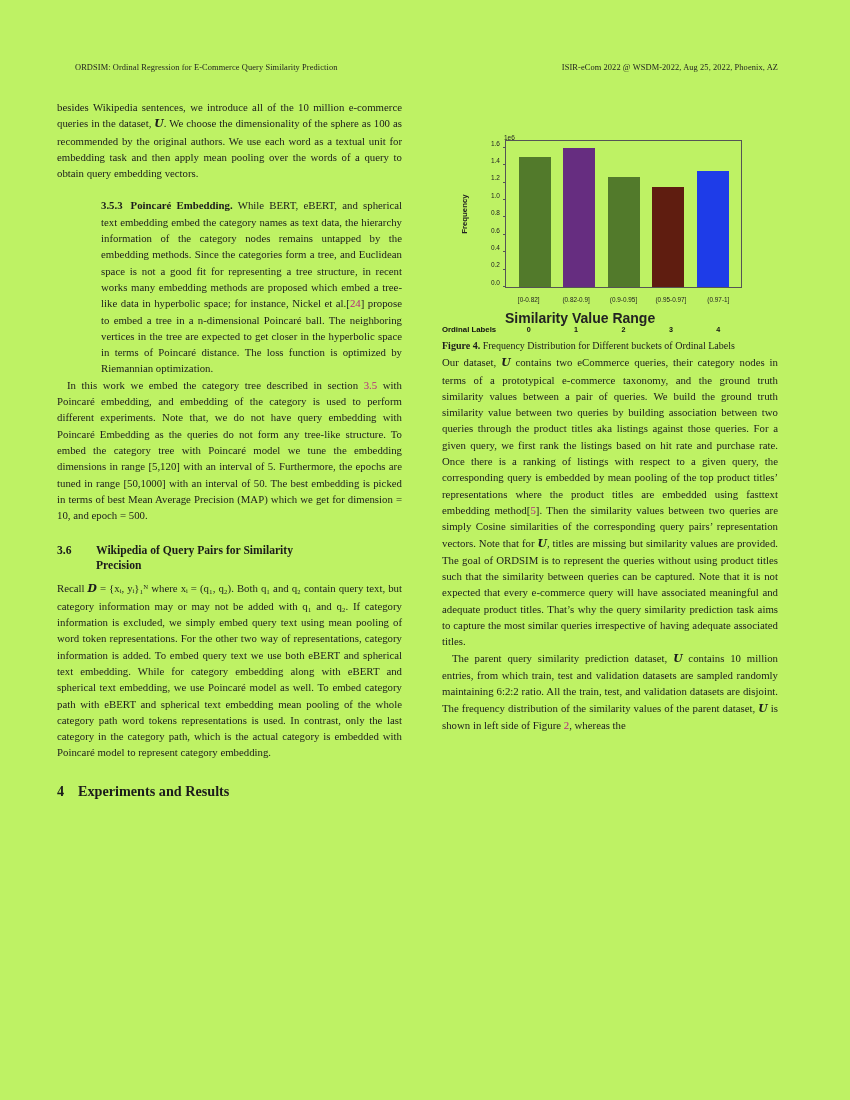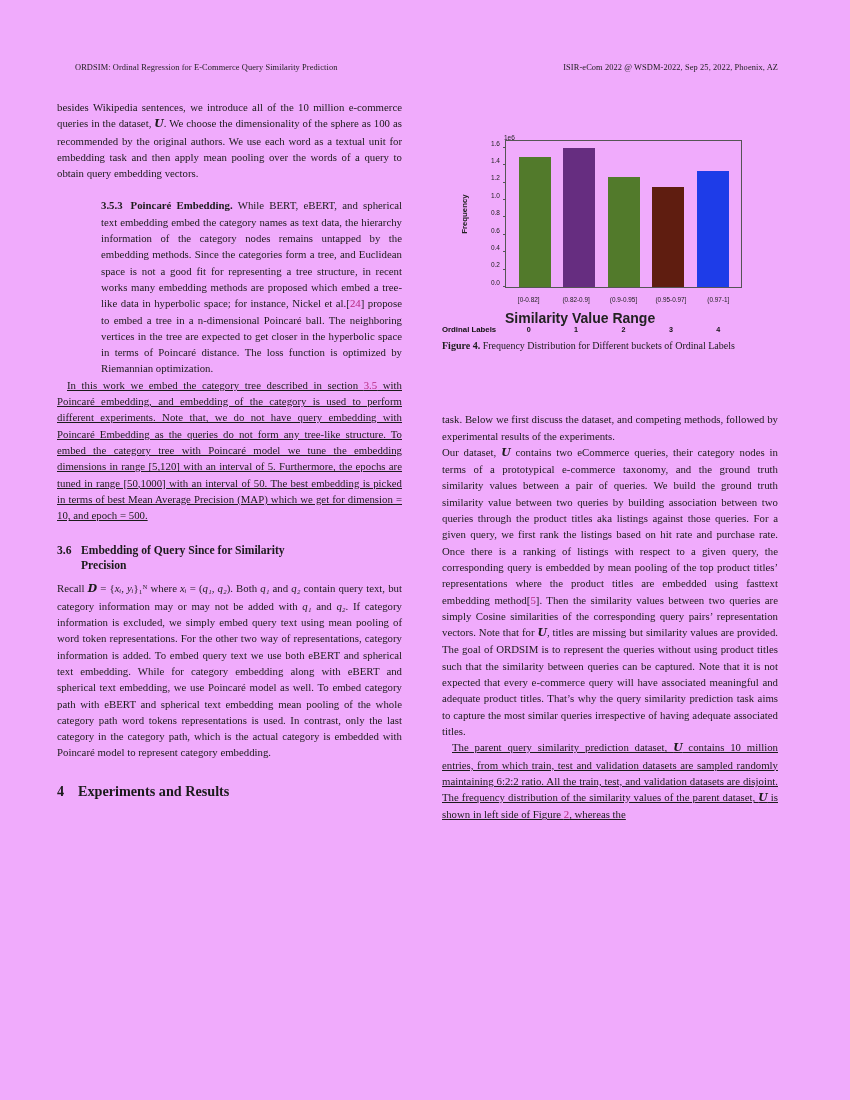--- a/index.html
+++ b/index.html
@@ -1,36 +1,36 @@
 <!DOCTYPE html>
 <html><head>
 <meta charset="utf-8">
 <style>
   html,body{margin:0;padding:0;background:#e8e8e8;}
   .page{
-    position:relative;width:850px;height:1100px;background:#f0abfc;
+    position:relative;width:850px;height:1100px;background:#bef264;
     font-family:"Liberation Serif","DejaVu Serif",serif;color:#1b1b1b;
     overflow:hidden;margin:0 auto;
   }
   .running-header{
     position:absolute;left:75px;top:63px;width:703px;
     display:flex;justify-content:space-between;
     font-size:8.4px;color:#1d1d1d;letter-spacing:.1px;
   }
   .col{position:absolute;font-size:10.8px;line-height:16.3px;text-align:justify;}
   .col-left{left:57px;top:99px;width:345px;}
   .col-right{left:442px;top:118px;width:336px;}
   .para{margin:0;}
-  .indent{text-indent:10px;text-decoration:underline;}
+  .indent{text-indent:10px;}
   .seg-bold{font-weight:bold;}
   .seg-gap{margin-right:8px;}
   .seg-link{color:#b5267f;}
-  .seg-it{font-style:italic;}
+  .seg-it{}
   .seg-cal{font-style:italic;font-family:"DejaVu Serif",serif;font-weight:600;}
-  .h-sub{font-weight:bold;font-size:11.6px;line-height:15px;margin:20px 0 7px 0;display:flex;text-align:left;}
+  .h-sub{font-weight:bold;font-size:11.6px;line-height:15px;margin:20px 0 7px 0;display:flex;text-align:left;gap:15px;}
   .h-sub .num{flex:0 0 24px;}
   .h-sec{font-weight:bold;font-size:14.2px;margin:22px 0 9px 0;display:flex;text-align:left;}
   .h-sec .num{flex:0 0 21px;}
   .mt1{margin-top:16px;margin-left:44px;}
   
   .figure{width:336px;}
   .chart{position:relative;width:336px;height:204px;
          font-family:"Liberation Sans","DejaVu Sans",sans-serif;color:#222;}
   .plot{position:absolute;left:63px;top:22px;width:237px;height:148px;
         border:1px solid #555;box-sizing:border-box;
@@ -53,34 +53,34 @@
   .caption{font-size:10px;line-height:16px;text-align:justify;}
   .after-figure{margin-top:57px;}
 </style>
 </head>
 <body>
 
 <div class="page">
 
   <div class="running-header">
     <span>ORDSIM: Ordinal Regression for E-Commerce Query Similarity Prediction</span>
-    <span>ISIR-eCom 2022 @ WSDM-2022, Sep 25, 2022, Phoenix, AZ</span>
+    <span>ISIR-eCom 2022 @ WSDM-2022, Aug 25, 2022, Phoenix, AZ</span>
   </div>
 
   <div class="col col-left">
     <p class="para"><span>besides Wikipedia sentences, we introduce all of the 10 million e-commerce queries in the dataset, </span><span class="seg-cal">U</span><span>. We choose the dimensionality of the sphere as 100 as recommended by the original authors. We use each word as a textual unit for embedding task and then apply mean pooling over the words of a query to obtain query embedding vectors.</span></p>
 
     <p class="para mt1"><span class="seg-bold seg-gap">3.5.3</span><span class="seg-bold">Poincaré Embedding.</span><span> While BERT, eBERT, and spherical text embedding embed the category names as text data, the hierarchy information of the category nodes remains untapped by the embedding methods. Since the categories form a tree, and Euclidean space is not a good fit for representing a tree structure, in recent works many embedding methods are proposed which embed a tree-like data in hyperbolic space; for instance, Nickel et al.[</span><span class="seg-link">24</span><span>] propose to embed a tree in a n-dimensional Poincaré ball. The neighboring vertices in the tree are expected to get closer in the hyperbolic space in terms of Poincaré distance. The loss function is optimized by Riemannian optimization.</span></p>
 
     <p class="para indent"><span>In this work we embed the category tree described in section </span><span class="seg-link">3.5</span><span> with Poincaré embedding, and embedding of the category is used to perform different experiments. Note that, we do not have query embedding with Poincaré Embedding as the queries do not form any tree-like structure. To embed the category tree with Poincaré model we tune the embedding dimensions in range [5,120] with an interval of 5. Furthermore, the epochs are tuned in range [50,1000] with an interval of 50. The best embedding is picked in terms of best Mean Average Precision (MAP) which we get for dimension = 10, and epoch = 500.</span></p>
 
     <div class="h-sub">
       <span class="num">3.6</span>
       <span>
-        <span>Embedding of Query Since for Similarity</span><br>
+        <span>Wikipedia of Query Pairs for Similarity</span><br>
         <span>Precision</span>
       </span>
     </div>
 
     <p class="para"><span>Recall </span><span class="seg-cal">D</span><span> = {</span><span class="seg-it">xᵢ, yᵢ</span><span>}₁ᴺ where </span><span class="seg-it">xᵢ</span><span> = (</span><span class="seg-it">q₁, q₂</span><span>). Both </span><span class="seg-it">q₁</span><span> and </span><span class="seg-it">q₂</span><span> contain query text, but category information may or may not be added with </span><span class="seg-it">q₁</span><span> and </span><span class="seg-it">q₂</span><span>. If category information is excluded, we simply embed query text using mean pooling of word token representations. For the other two way of representations, category information is added. To embed query text we use both eBERT and spherical text embedding. While for category embedding along with eBERT and spherical text embedding, we use Poincaré model as well. To embed category path with eBERT and spherical text embedding mean pooling of the whole category path word tokens representations is used. In contrast, only the last category in the category path, which is the actual category is embedded with Poincaré model to represent category embedding.</span></p>
 
     <div class="h-sec">
       <span class="num">4</span>
       <span>Experiments and Results</span>
     </div>
@@ -133,20 +133,19 @@
             <span>0</span>
             <span>1</span>
             <span>2</span>
             <span>3</span>
             <span>4</span>
           </span>
       </div>
       <div class="caption"><span class="seg-bold">Figure 4.</span><span> Frequency Distribution for Different buckets of Ordinal Labels</span></div>
     </div>
 
-    <p class="para after-figure"><span>task. Below we first discuss the dataset, and competing methods, followed by experimental results of the experiments.</span></p>
 
 
     <p class="para"><span>Our dataset, </span><span class="seg-cal">U</span><span> contains two eCommerce queries, their category nodes in terms of a prototypical e-commerce taxonomy, and the ground truth similarity values between a pair of queries. We build the ground truth similarity value between two queries by building association between two queries through the product titles aka listings against those queries. For a given query, we first rank the listings based on hit rate and purchase rate. Once there is a ranking of listings with respect to a given query, the corresponding query is embedded by mean pooling of the top product titles’ representations where the product titles are embedded using fasttext embedding method[</span><span class="seg-link">5</span><span>]. Then the similarity values between two queries are simply Cosine similarities of the corresponding query pairs’ representation vectors. Note that for </span><span class="seg-cal">U</span><span>, titles are missing but similarity values are provided. The goal of ORDSIM is to represent the queries without using product titles such that the similarity between queries can be captured. Note that it is not expected that every e-commerce query will have associated meaningful and adequate product titles. That’s why the query similarity prediction task aims to capture the most similar queries irrespective of having adequate associated titles.</span></p>
     <p class="para indent"><span>The parent query similarity prediction dataset, </span><span class="seg-cal">U</span><span> contains 10 million entries, from which train, test and validation datasets are sampled randomly maintaining 6:2:2 ratio. All the train, test, and validation datasets are disjoint. The frequency distribution of the similarity values of the parent dataset, </span><span class="seg-cal">U</span><span> is shown in left side of Figure </span><span class="seg-link">2</span><span>, whereas the</span></p>
   </div>
 
 </div>
 
 </body></html>

